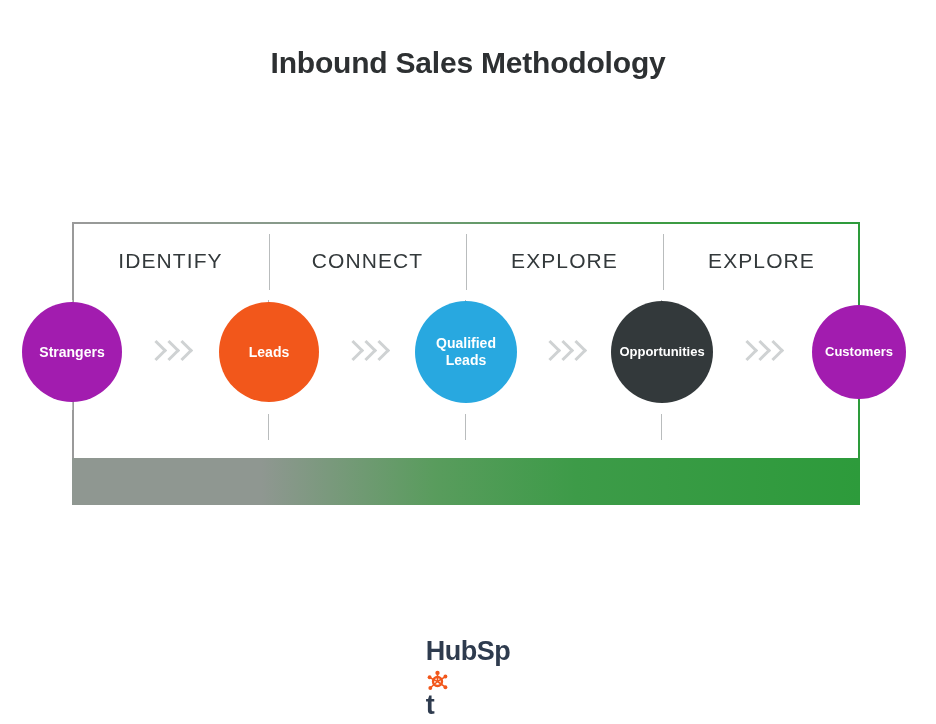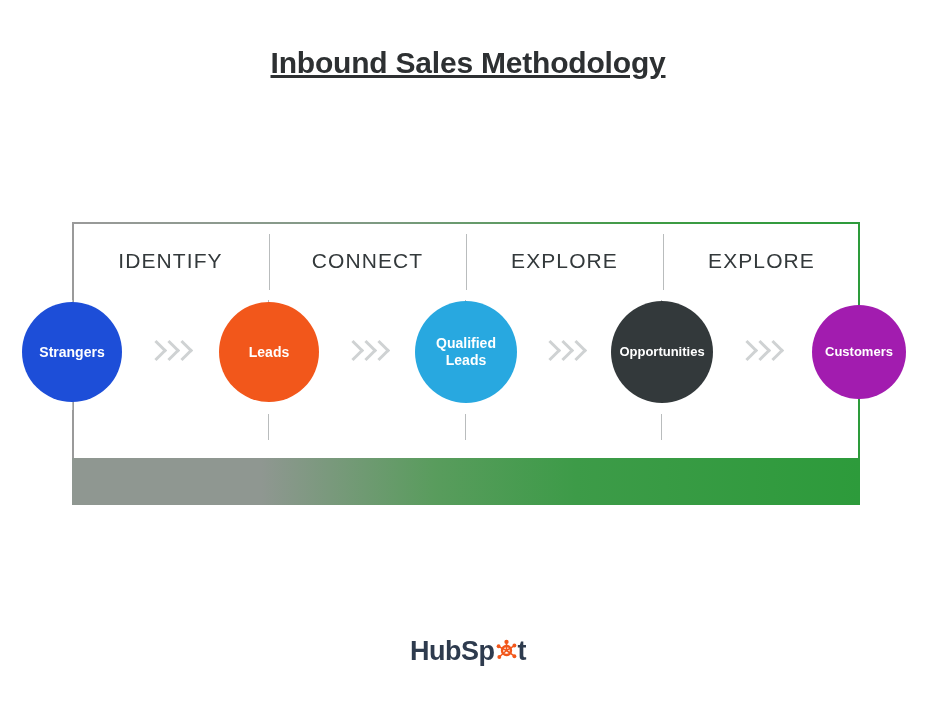--- a/index.html
+++ b/index.html
@@ -19,21 +19,20 @@
   .title {
     position: absolute;
     top: 46px;
     left: 0;
     width: 936px;
     text-align: center;
     font-size: 30px;
     font-weight: bold;
     color: #2d3032;
     letter-spacing: -0.2px;
-    text-decoration: underline;
   }
 
   
   .diagram {
     position: absolute;
     left: 72px;
     top: 222px;
     width: 788px;
     height: 236px;
   }
@@ -167,20 +166,21 @@
     align-items: center;
     justify-content: center;
   }
   .logo-wrap {
     display: flex;
     align-items: baseline;
     font-size: 27px;
     font-weight: bold;
     color: #2e3b4e;
     letter-spacing: -0.5px;
+    flex-direction: column;
   }
   .logo-sprocket {
     display: inline-block;
     width: 23px;
     height: 23px;
     position: relative;
     transform: translateY(2px);
   }
 </style>
 </head>
@@ -213,21 +213,21 @@
   <div class="tick upper" style="left:393px;"></div>
   <div class="tick upper" style="left:589px;"></div>
   <div class="tick lower" style="left:196px;"></div>
   <div class="tick lower" style="left:393px;"></div>
   <div class="tick lower" style="left:589px;"></div>
 </div>
 
 <div class="tick upper" style="position:absolute; left:72px; top:300px; height:20px;"></div>
 <div class="tick lower" style="position:absolute; left:72px; top:388px; height:22px;"></div>
 
-<div class="node" style="left:22px; top:302px; width:100px; height:100px; background:#1d4ed8; font-size:14px;">
+<div class="node" style="left:22px; top:302px; width:100px; height:100px; background:#a21caf; font-size:14px;">
   <span>Strangers</span>
 </div>
 
 <div class="node" style="left:219px; top:302px; width:100px; height:100px; background:#f2571b; font-size:14px;">
   <span>Leads</span>
 </div>
 
 <div class="node" style="left:415px; top:301px; width:102px; height:102px; background:#28a8e0; font-size:14px;">
   <span style="max-width:72px; display:inline-block;">Qualified Leads</span>
 </div>

